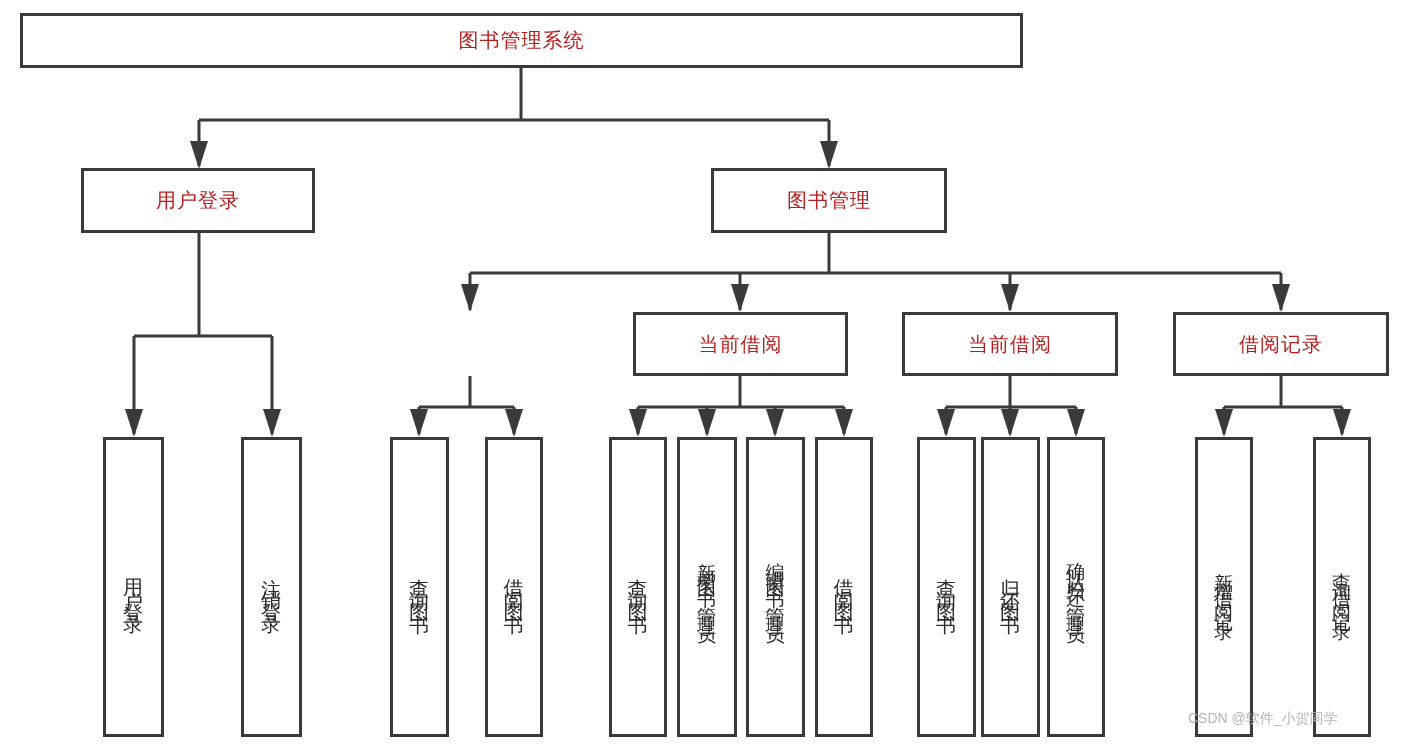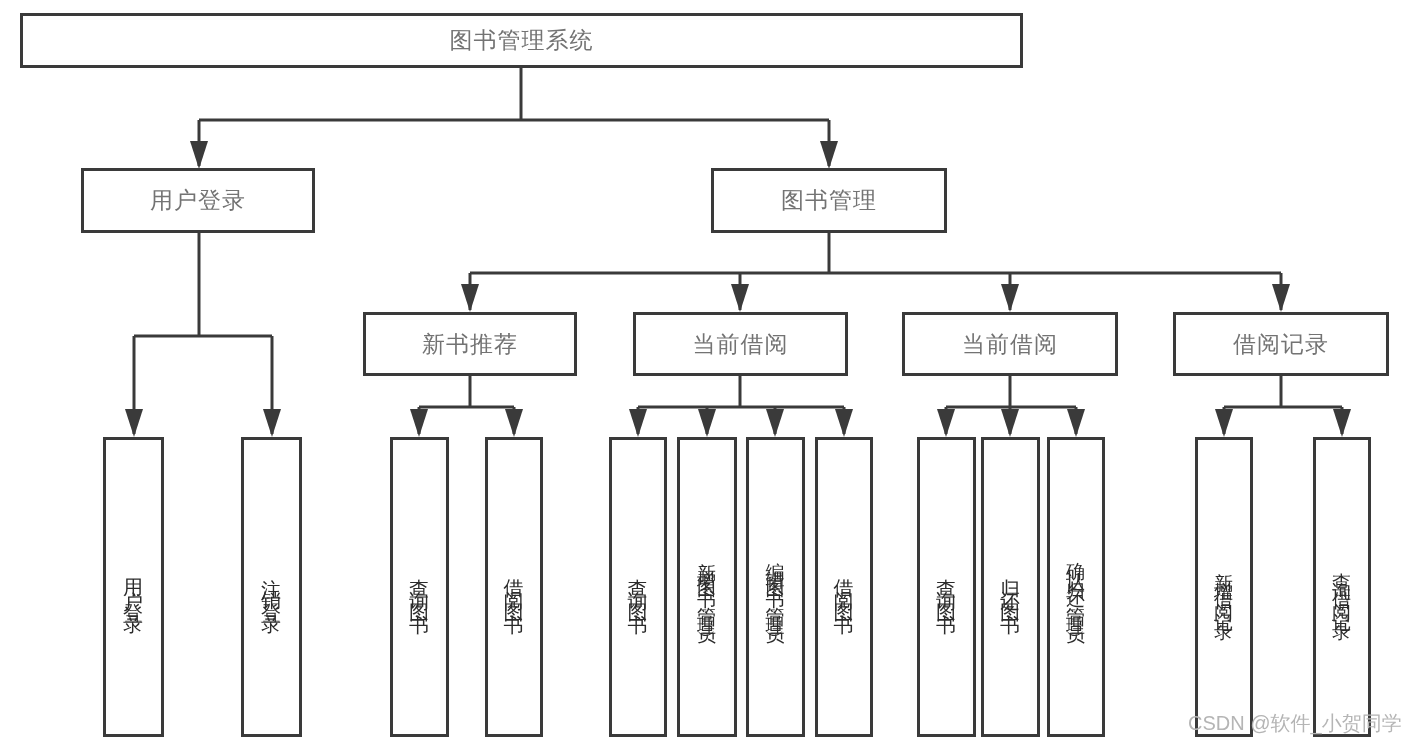--- a/index.html
+++ b/index.html
@@ -10,22 +10,22 @@
     font-family:"Liberation Sans", sans-serif;
     overflow:hidden;
   }
   svg.wires{position:absolute;left:0;top:0;width:1405px;height:747px;pointer-events:none;}
   .node{
     position:absolute;
     box-sizing:border-box;
     border:3px solid #3a3a3a;
     background:#ffffff;
     display:flex;align-items:center;justify-content:center;
-    color:#737373;
-    font-size:23px;
+    color:#b91c1c;
+    font-size:20px;
     letter-spacing:1px;
     z-index:2;
   }
   .vnode{
     position:absolute;
     box-sizing:border-box;
     border:3px solid #3a3a3a;
     background:#ffffff;
     display:flex;align-items:center;justify-content:center;
     color:#2b2b2b;
@@ -34,21 +34,21 @@
     text-orientation:mixed;
     letter-spacing:12px;
     line-height:1;
     z-index:2;
     top:437px;height:300px;
   }
   .watermark{
     position:absolute;
     left:1188px;top:710px;
     width:210px;
-    font-size:20px;
+    font-size:14px;
     color:#b5b5b5;
     white-space:nowrap;
     z-index:3;
   }
 </style>
 </head>
 <body>
 
 <div class="canvas">
 
@@ -119,21 +119,20 @@
       <polygon points="1224,437 1215,409 1233,409"></polygon>
       <polygon points="1342,437 1333,409 1351,409"></polygon>
     </g>
   </svg>
 
   <div class="node" style="left:20px;top:13px;width:1003px;height:55px;">图书管理系统</div>
 
   <div class="node" style="left:81px;top:168px;width:234px;height:65px;">用户登录</div>
   <div class="node" style="left:711px;top:168px;width:236px;height:65px;font-family:Liberation Mono, monospace;">图书管理</div>
 
-  <div class="node" style="left:363px;top:312px;width:214px;height:64px;">新书推荐</div>
   <div class="node" style="left:633px;top:312px;width:215px;height:64px;">当前借阅</div>
   <div class="node" style="left:902px;top:312px;width:216px;height:64px;">当前借阅</div>
   <div class="node" style="left:1173px;top:312px;width:216px;height:64px;">借阅记录</div>
 
   <div class="vnode" style="left:103px;width:61px;">用户登录</div>
   <div class="vnode" style="left:241px;width:61px;">注销登录</div>
 
   <div class="vnode" style="left:390px;width:59px;">查询图书</div>
   <div class="vnode" style="left:485px;width:58px;">借阅图书</div>
 

